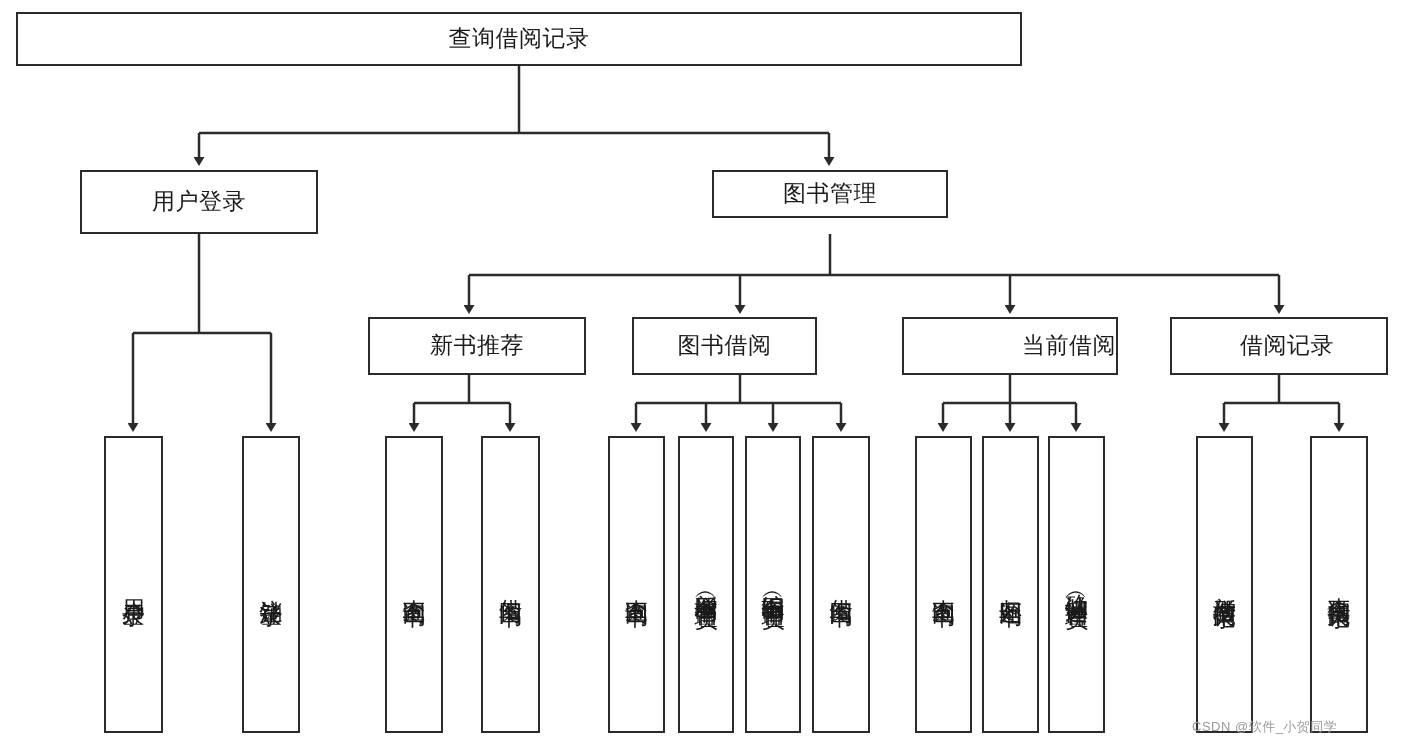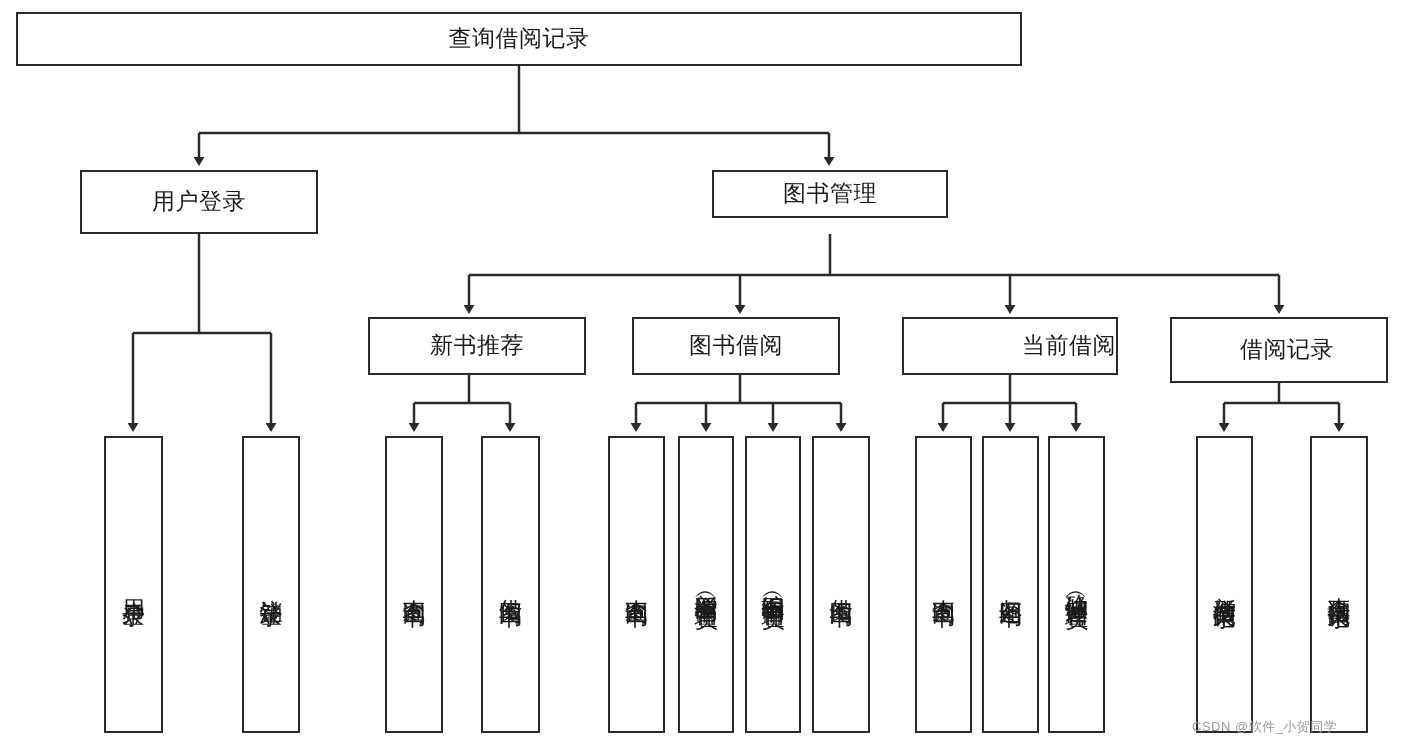--- a/index.html
+++ b/index.html
@@ -126,27 +126,27 @@
   <div class="node node-h" style="left:80px; top:170px; width:238px; height:64px;">
     <span>用户登录</span>
   </div>
   <div class="node node-h" style="left:712px; top:170px; width:236px; height:48px;">
     <span>图书管理</span>
   </div>
 
   <div class="node node-h" style="left:360px; top:317px; width:218px; height:58px;margin-left:8px;">
     <span>新书推荐</span>
   </div>
-  <div class="node node-h" style="left:632px; top:317px; width:208px; height:58px;">
+  <div class="node node-h" style="left:632px; top:317px; width:185px; height:58px;">
     <span>图书借阅</span>
   </div>
   <div class="node node-h" style="left:902px; top:317px; width:216px; height:58px;justify-content:flex-end;">
     <span>当前借阅</span>
   </div>
-  <div class="node node-h" style="left:1170px; top:317px; width:218px; height:66px;padding-left:16px;">
+  <div class="node node-h" style="left:1170px; top:317px; width:218px; height:58px;padding-left:16px;">
     <span>借阅记录</span>
   </div>
 
   <div class="node node-v" style="left:104px; top:436px; width:59px; height:297px;">
     <span>用户登录</span>
   </div>
   <div class="node node-v" style="left:242px; top:436px; width:58px; height:297px;">
     <span>注销登录</span>
   </div>
 

